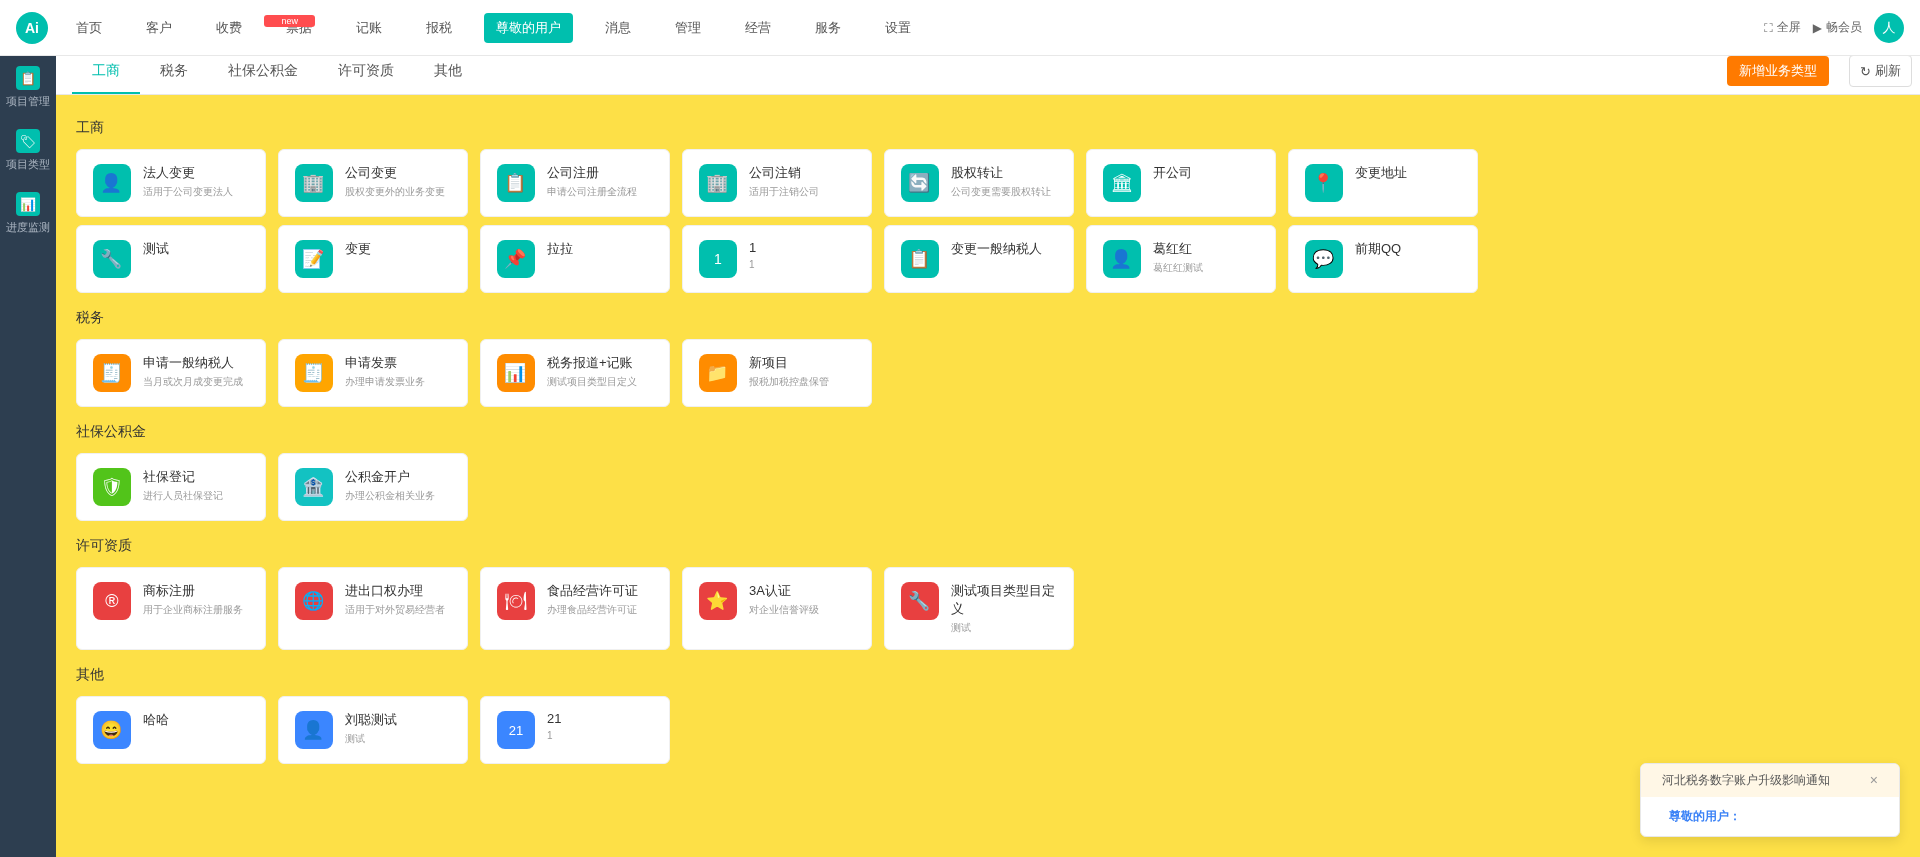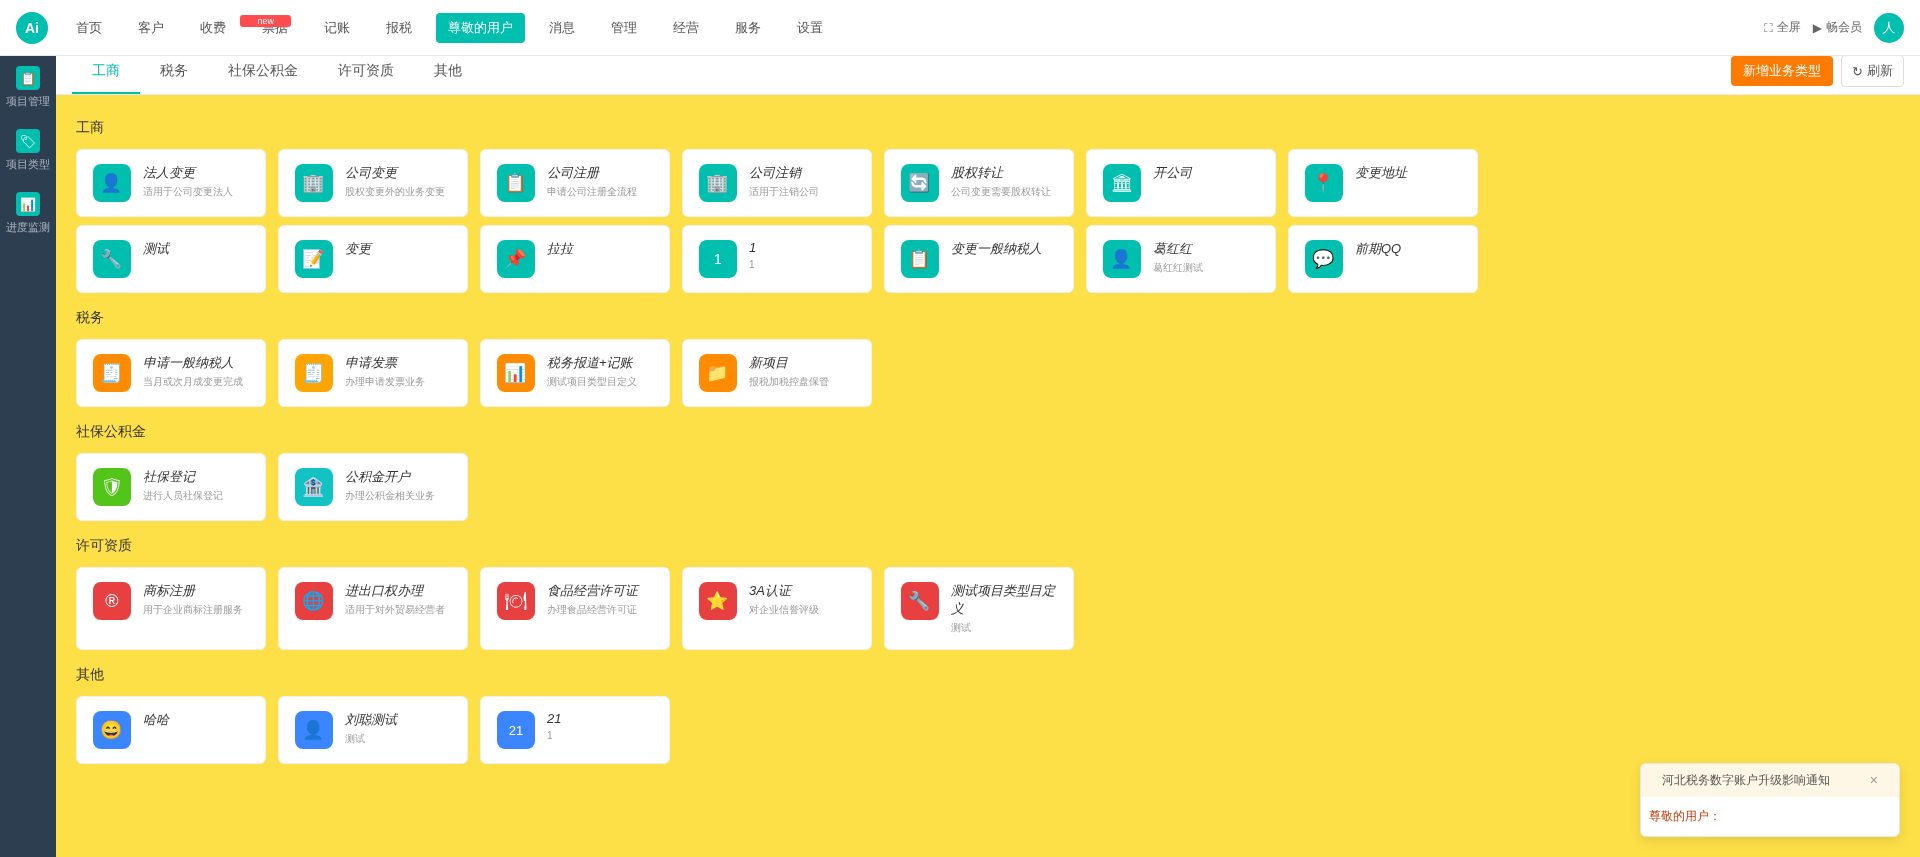--- a/index.html
+++ b/index.html
@@ -25,21 +25,21 @@
       display: flex; align-items: center; justify-content: center;
       color: #fff;
       font-size: 14px;
       font-weight: bold;
       margin-right: 16px;
       flex-shrink: 0;
     }
     .nav-items {
       display: flex;
       align-items: center;
-      gap: 12px;
+      gap: 20px;
       flex: 1;
     }
     .nav-item {
       padding: 6px 12px;
       border-radius: 4px;
       cursor: pointer;
       color: #555;
       font-size: 13px;
       position: relative;
       white-space: nowrap;
@@ -140,26 +140,26 @@
       font-size: 14px;
       border-bottom: 2px solid transparent;
       white-space: nowrap;
     }
     .tab-item.active {
       color: #00bfae;
       border-bottom: 2px solid #00bfae;
     }
     .tabs-actions {
       position: absolute;
-      right: 16px;
+      right: 8px;
       top: 50%;
       transform: translateY(-50%);
       display: flex;
       align-items: center;
-      gap: 8px;
+      gap: 20px;
     }
     .btn-new-type {
       background: #ff7a00;
       color: #fff;
       border: none;
       padding: 6px 12px;
       border-radius: 4px;
       font-size: 13px;
       cursor: pointer;
       white-space: nowrap;
@@ -214,21 +214,20 @@
       font-size: 18px;
       color: #fff;
       flex-shrink: 0;
     }
     .card-text { flex: 1; }
     .card-title {
       font-size: 13px;
       font-weight: 500;
       color: #333;
       margin-bottom: 3px;
-      font-style: italic;
     }
     .card-desc {
       font-size: 10px;
       color: #999;
       line-height: 1.4;
     }
 
     
     .icon-teal { background: #00bfae; }
     .icon-orange { background: #ff8c00; }
@@ -253,24 +252,25 @@
     .notification-header {
       background: #fff7e6;
       padding: 8px 21px;
       display: flex;
       align-items: center;
       justify-content: space-between;
       font-size: 12px;
       color: #555;
     }
     .notification-body {
-      padding: 10px 8px;
+      padding: 10px 28px;
       font-size: 12px;
-      color: #c2410c;
+      color: #3b82f6;
       line-height: 1.6;
+      font-weight: bold;
     }
     .notification-close {
       cursor: pointer;
       color: #999;
       font-size: 14px;
     }
 
     .section-divider { margin: 16px 0 12px; }
   </style>
 </head>

